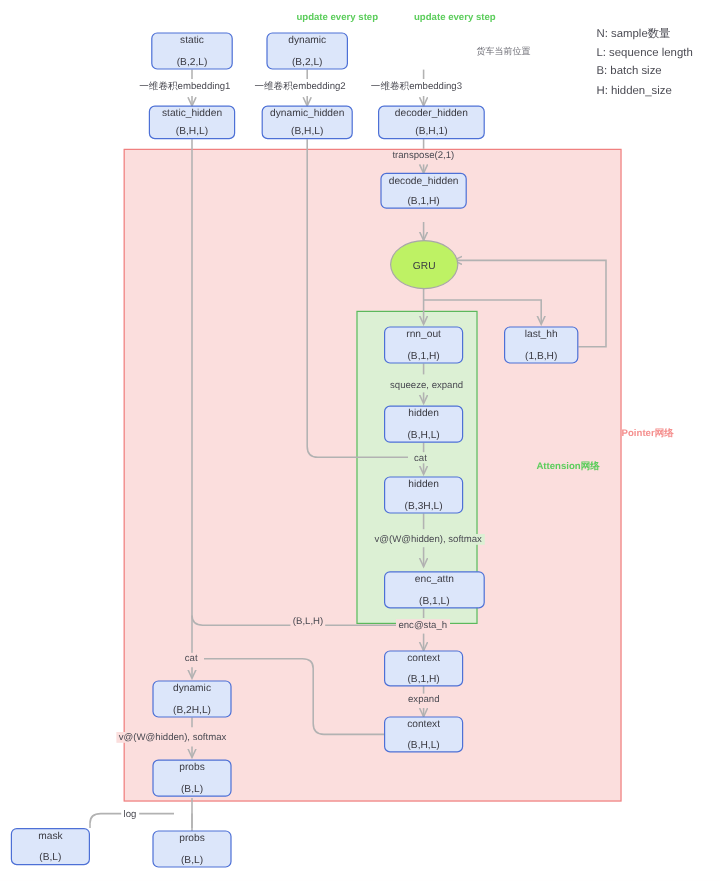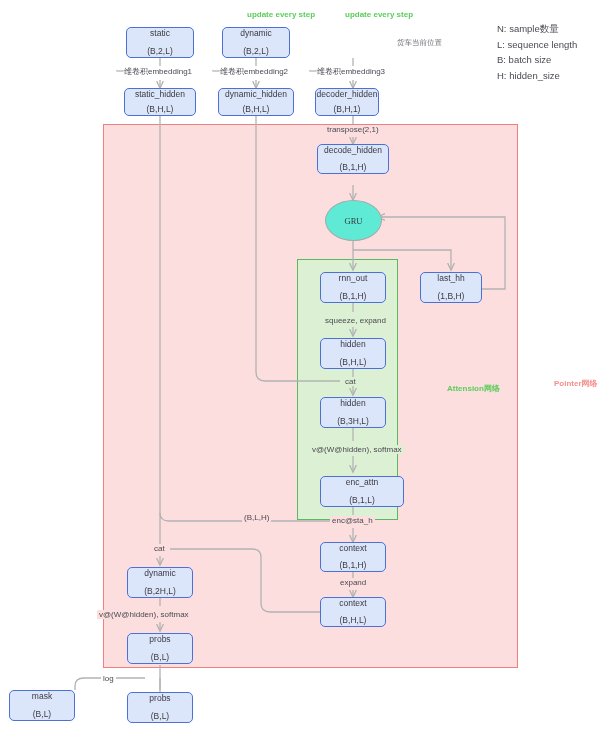--- a/index.html
+++ b/index.html
@@ -23,23 +23,23 @@
     position:absolute;box-sizing:border-box;
     background:#dce6fa;border:1.5px solid #4d70d6;border-radius:5px;
     display:flex;flex-direction:column;align-items:center;justify-content:space-between;
     color:#3a3a42;line-height:1.25;
   }
   .node .t1{font-size:8.5px;}
   .node .t2{font-size:8.5px;}
 
   .ellipse{
     position:absolute;box-sizing:border-box;
-    background:#5eead4;border:1.3px solid #a8a8a8;border-radius:50%;
+    background:#bef264;border:1.3px solid #a8a8a8;border-radius:50%;
     display:flex;align-items:center;justify-content:center;
-    font-size:8.5px;color:#3a3a42;font-family:Liberation Serif, serif;
+    font-size:8.5px;color:#3a3a42;
   }
 
   .elabel{
     position:absolute;font-size:8px;color:#4a4a52;white-space:nowrap;
     background:#fbdedd;padding:0 2px;
   }
   .elabel.onwhite{background:#ffffff;}
   .elabel.ongreen{background:#dcf0d4;}
 
   .green-note{position:absolute;font-size:8px;color:#5ccd5c;white-space:nowrap;font-weight:600;padding-left:28px;}
@@ -129,21 +129,21 @@
   </div>
 
   <div class="node" style="left:124px;top:88px;width:72px;height:28px;">
     <span class="t1">static_hidden</span>
     <span class="t2">(B,H,L)</span>
   </div>
   <div class="node" style="left:218px;top:88px;width:76px;height:28px;">
     <span class="t1">dynamic_hidden</span>
     <span class="t2">(B,H,L)</span>
   </div>
-  <div class="node" style="left:315px;top:88px;width:64px;height:28px;">
+  <div class="node" style="left:315px;top:88px;width:89px;height:28px;">
     <span class="t1">decoder_hidden</span>
     <span class="t2">(B,H,1)</span>
   </div>
 
   <div class="node" style="left:317px;top:144px;width:72px;height:30px;">
     <span class="t1">decode_hidden</span>
     <span class="t2">(B,1,H)</span>
   </div>
 
   <div class="ellipse" style="left:325px;top:200px;width:57px;height:41px;">
@@ -212,21 +212,21 @@
   <div class="elabel" style="left:330px;top:516px;">enc@sta_h</div>
   <div class="elabel" style="left:242px;top:513px;">(B,L,H)</div>
   <div class="elabel" style="left:152px;top:544px;">cat</div>
   <div class="elabel" style="left:97px;top:610px;">v@(W@hidden), softmax</div>
   <div class="elabel" style="left:338px;top:578px;">expand</div>
   <div class="elabel onwhite" style="left:101px;top:674px;">log</div>
 
   <div class="green-note" style="left:219px;top:10px;">update every step</div>
   <div class="green-note" style="left:317px;top:10px;">update every step</div>
   <div class="gray-note" style="left:397px;top:38px;">货车当前位置</div>
-  <div class="red-note" style="left:518px;top:378px;padding-left:36px;">Pointer网络</div>
+  <div class="red-note" style="left:518px;top:355px;">Pointer网络</div>
   <div class="green-note" style="left:419px;top:383px;">Attension网络</div>
 
   <div class="legend" style="left:497px;top:21px;">
     <div>N:  sample数量</div>
     <div>L:   sequence length</div>
     <div>B:  batch size</div>
     <div>H: hidden_size</div>
   </div>
 
 </div>

